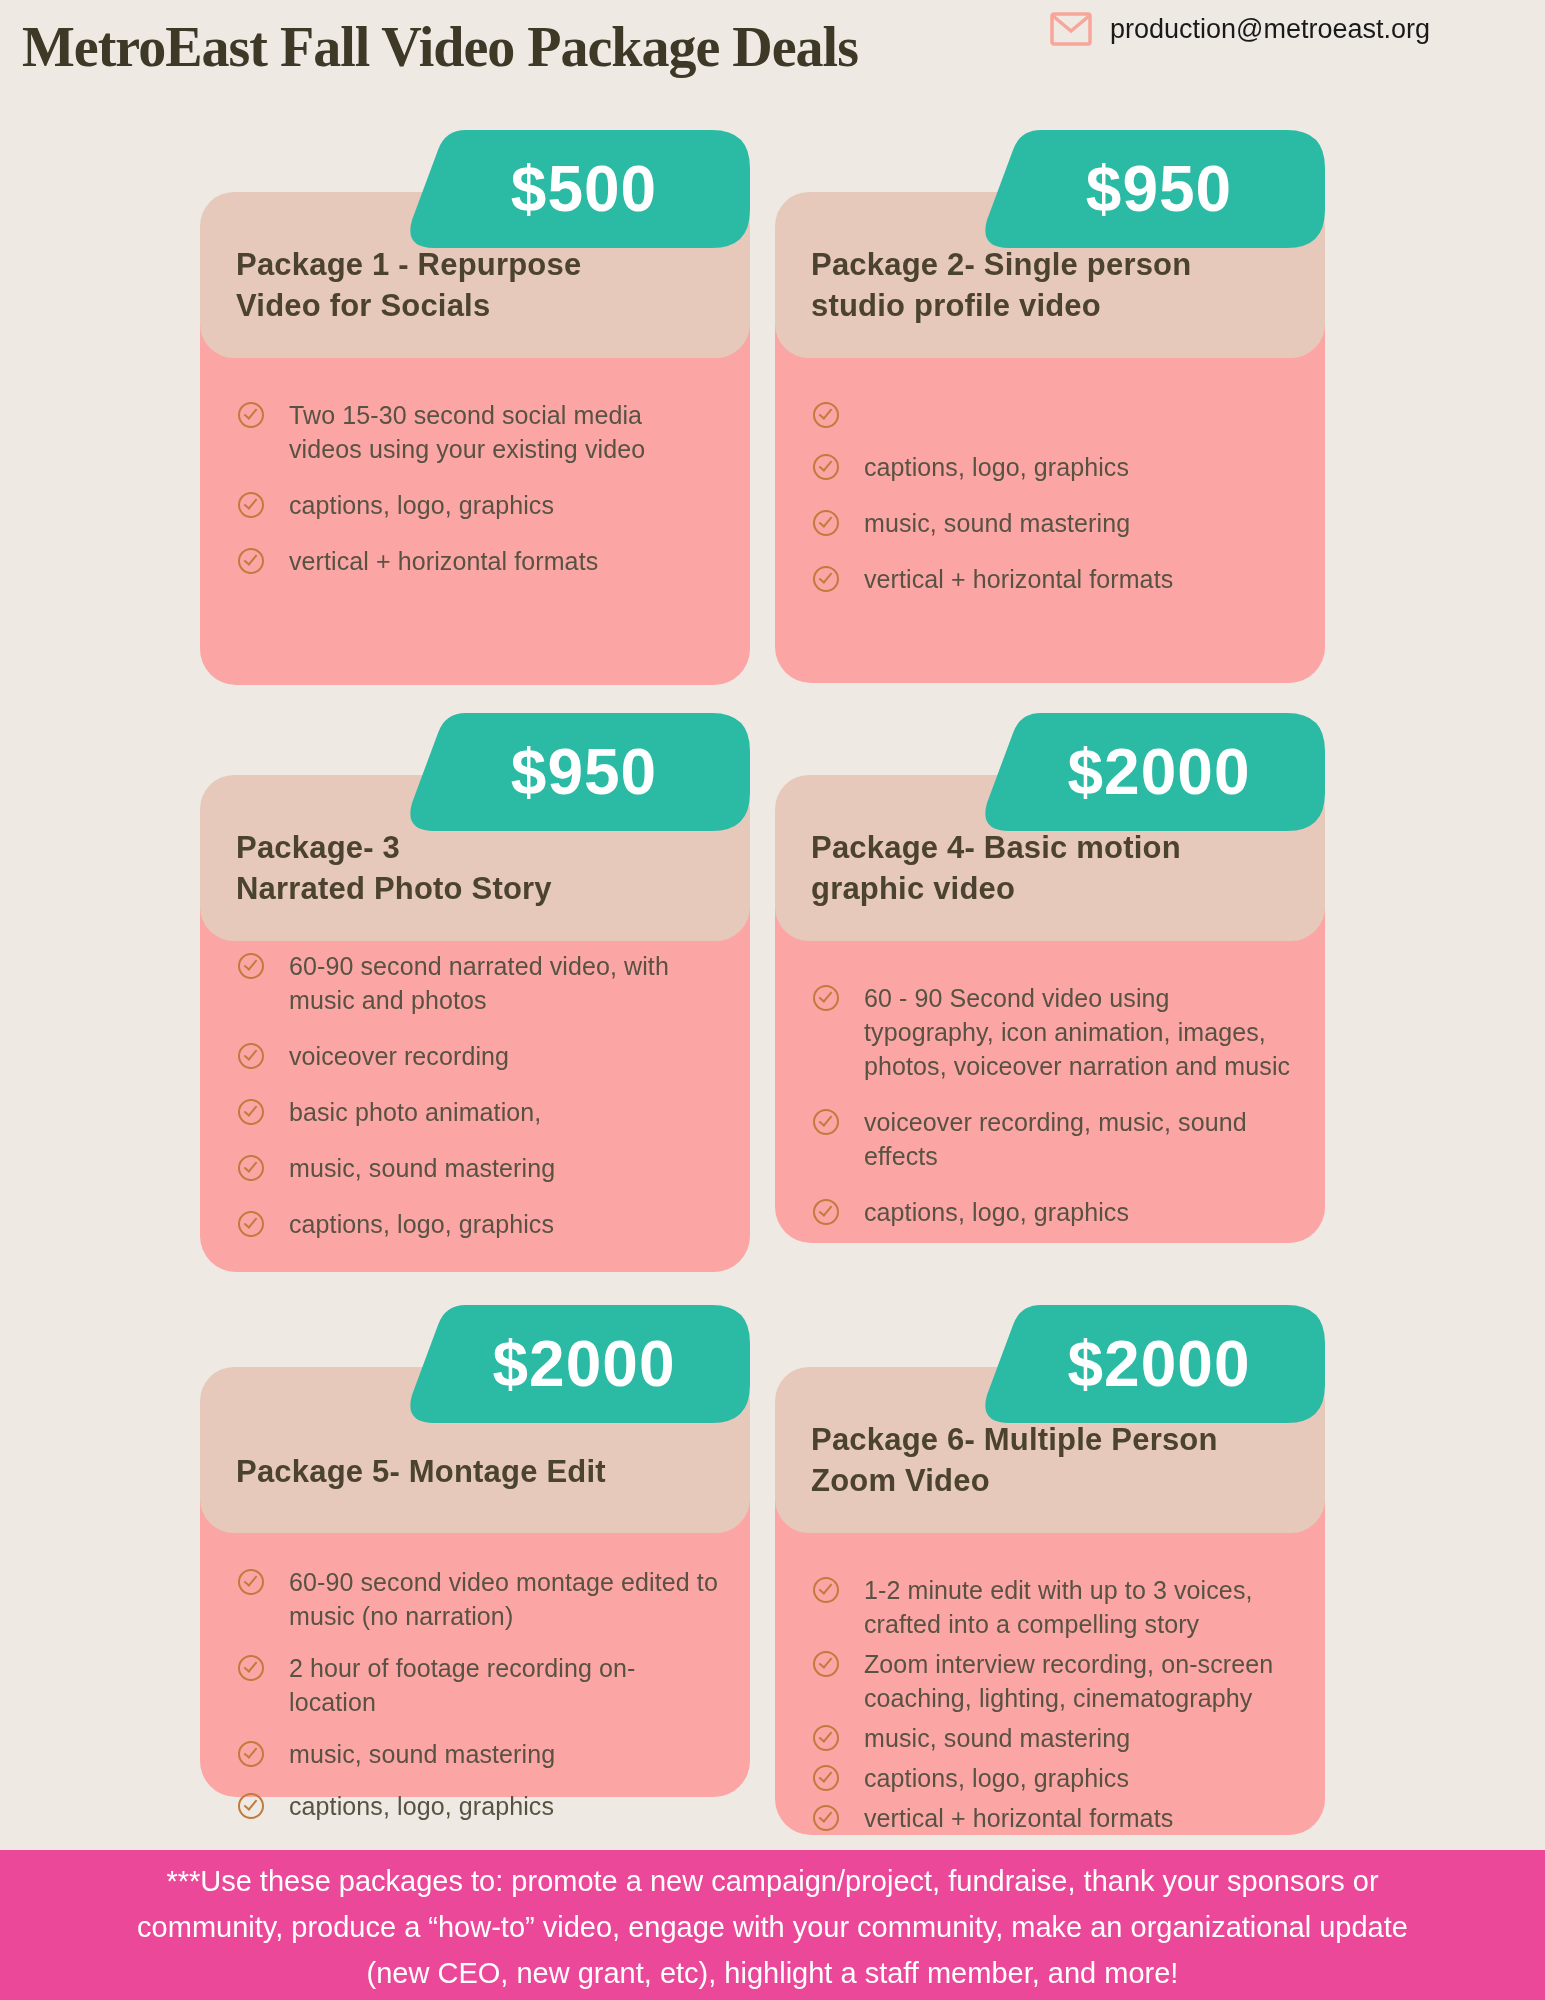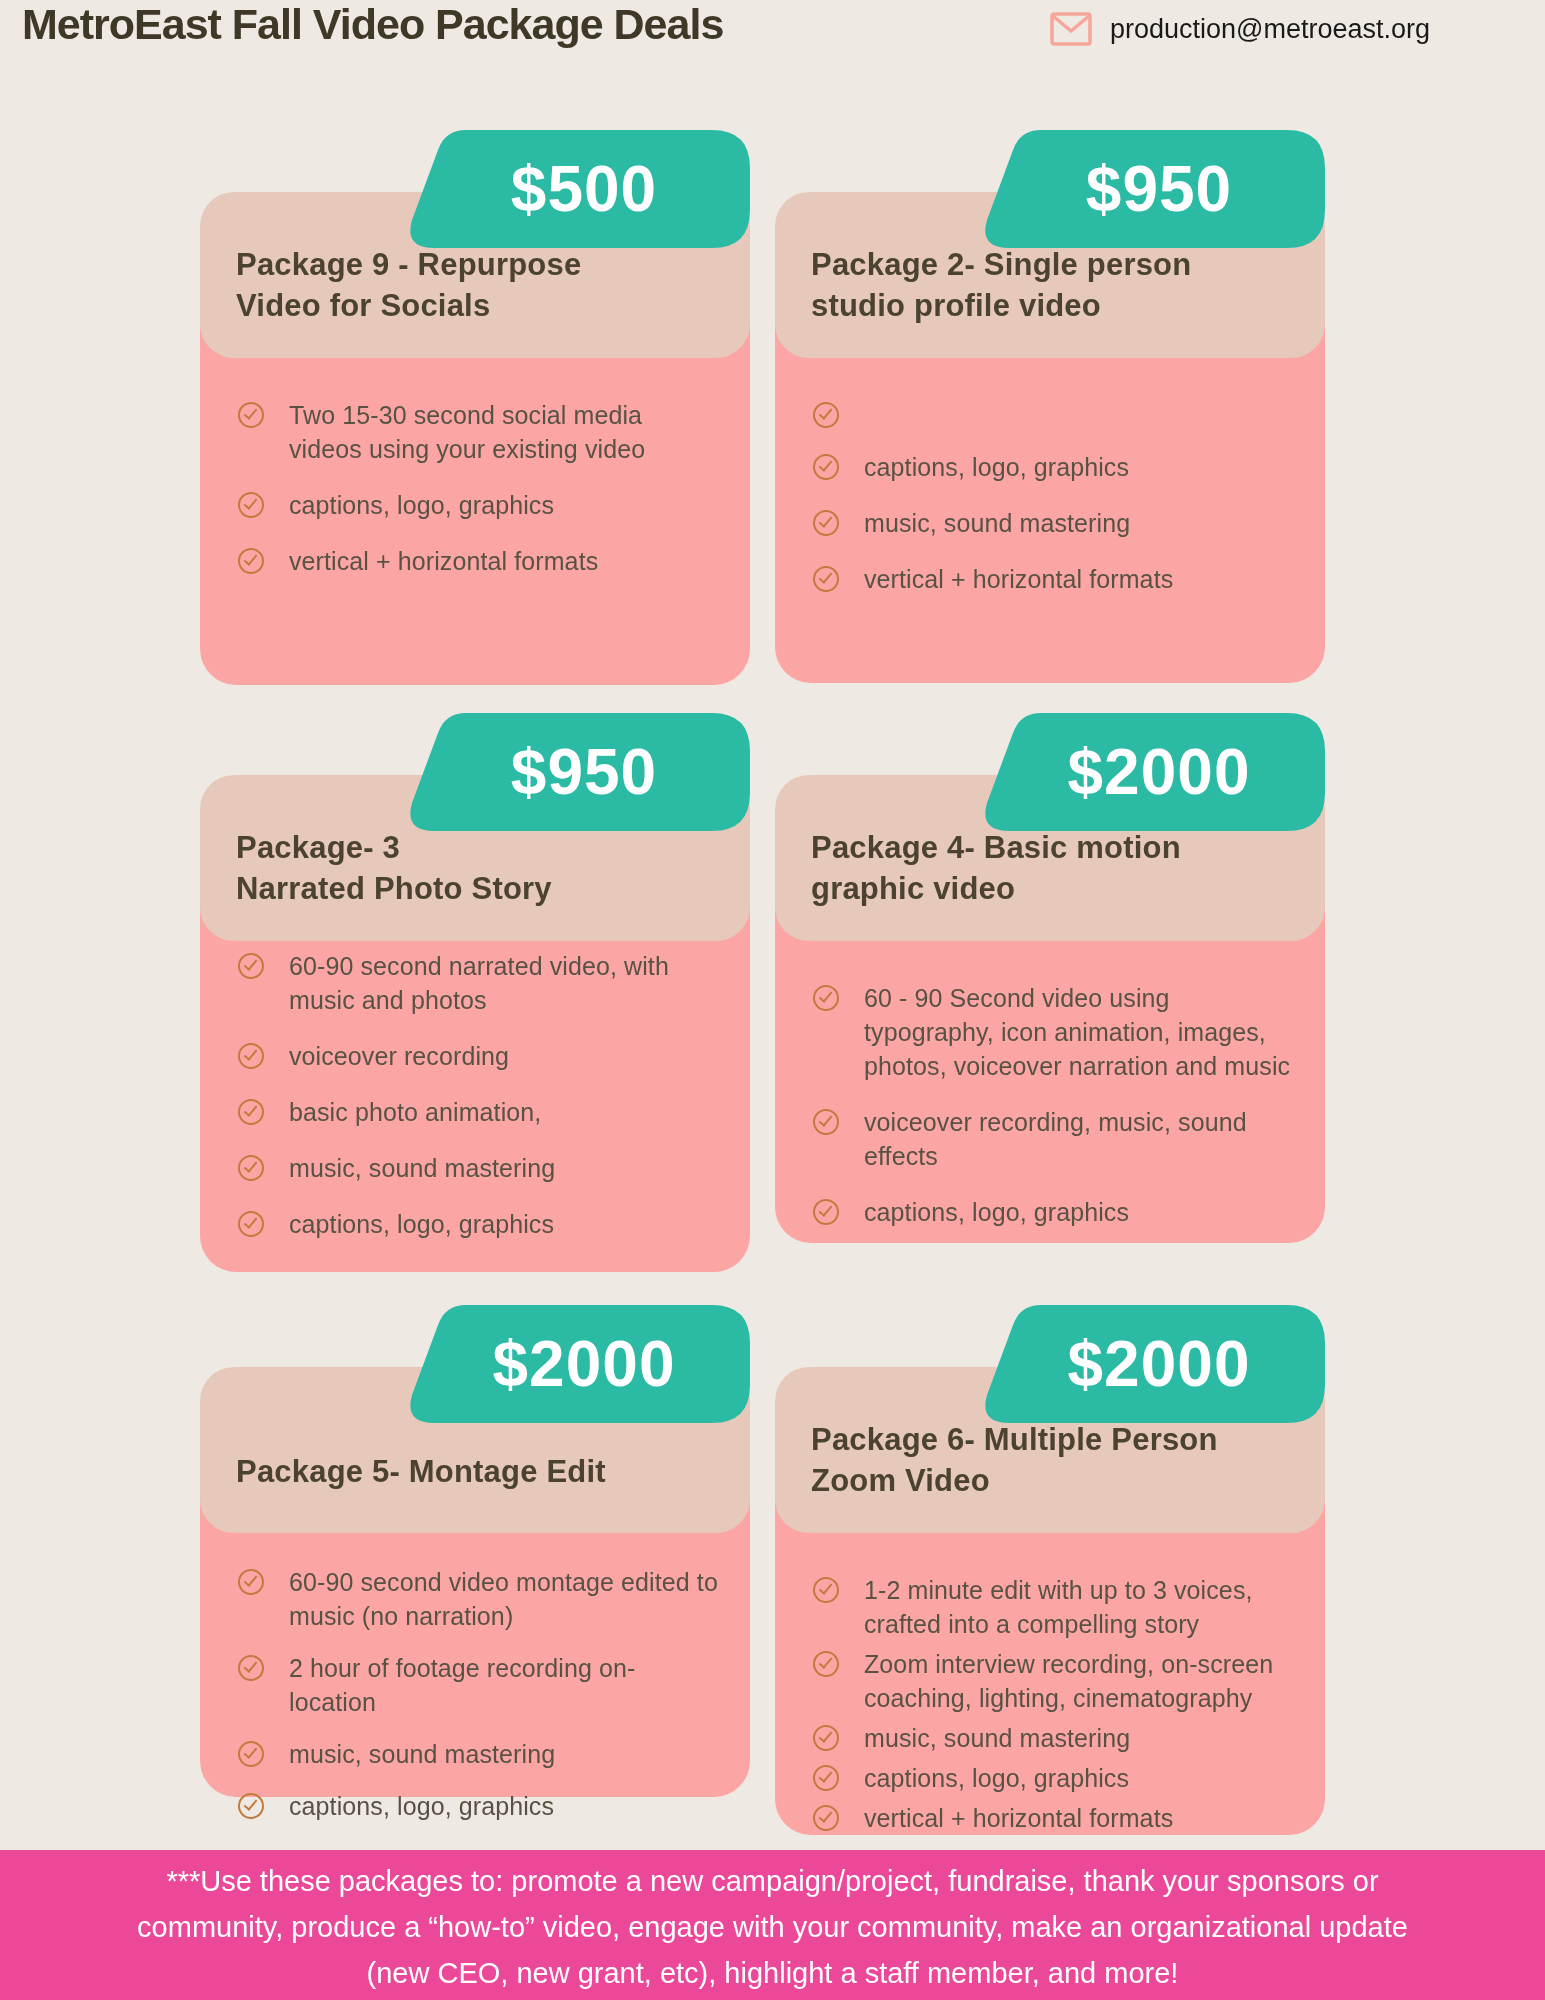--- a/index.html
+++ b/index.html
@@ -4,22 +4,22 @@
 <style>
   html,body { margin:0; padding:0; }
   body {
     width:1545px; height:2000px;
     font-family:"Liberation Sans", sans-serif;
     background:#efe9e4;
   }
   #page { position:relative; width:1545px; height:2000px; overflow:hidden; background:#efe9e4; }
 
   .page-title {
-    position:absolute; left:22px; top:0;
-    font-size:43px; font-weight:800; color:#3e3827; letter-spacing:-1px;
+    position:absolute; left:22px; top:15px;
+    font-size:56px; font-weight:800; color:#3e3827; letter-spacing:-1px;font-family:Liberation Serif, serif;
   }
   .email-row { position:absolute; left:1050px; top:12px; display:flex; align-items:center; gap:18px; }
   .email-text { font-size:27px; color:#1a1a1a; }
 
   .card { position:absolute; width:550px; }
   .c1 { left:200px; top:130px;  height:555px; }
   .c2 { left:775px; top:130px;  height:553px; }
   .c3 { left:200px; top:713px;  height:559px; }
   .c4 { left:775px; top:713px;  height:530px; }
   .c5 { left:200px; top:1305px; height:492px; }
@@ -91,21 +91,21 @@
         <path d="M3 4 L21 19 L39 4" fill="none" stroke="#f7a69a" stroke-width="3.5"></path>
       </svg>
     </span>
     <span class="email-text">production@metroeast.org</span>
   </div>
 
   <div id="cards">
     <div class="card c1">
       <div class="badge">$500</div>
       <div class="hdr">
-        <div class="card-title">Package 9 - Repurpose
+        <div class="card-title">Package 1 - Repurpose
 Video for Socials</div>
       </div>
       <div class="bdy">
         <div class="items">
             <div class="item">
               <span class="check"></span>
               <span class="item-text">Two 15-30 second social media
 videos using your existing video</span>
             </div>
             <div class="item">

